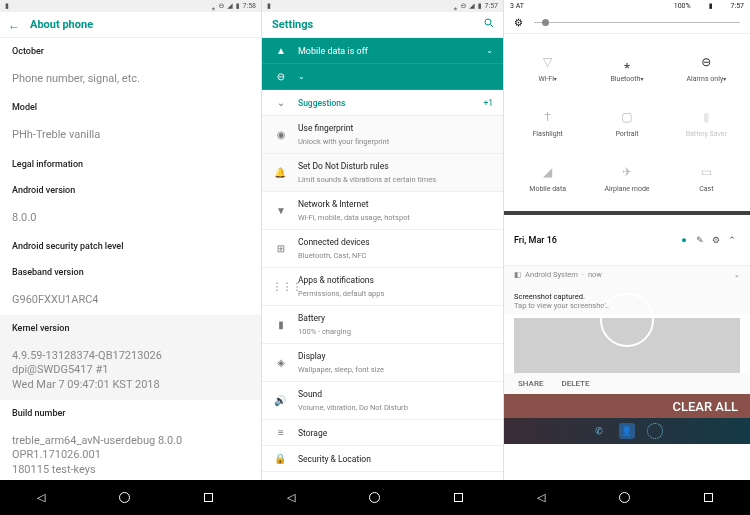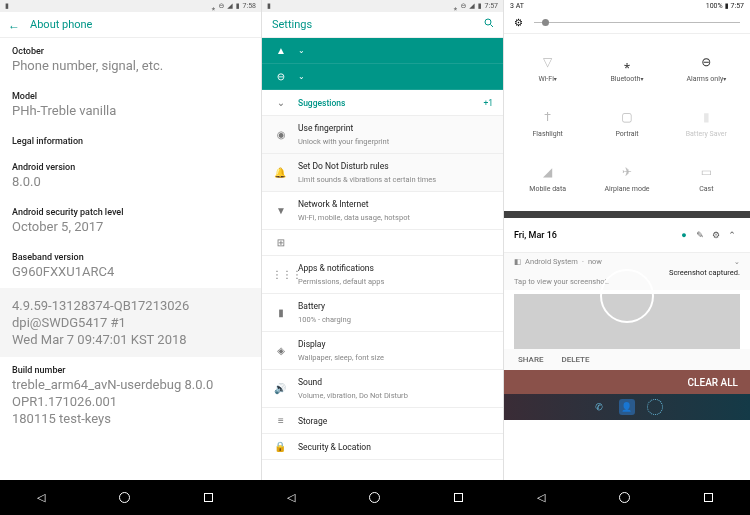--- a/index.html
+++ b/index.html
@@ -4,72 +4,72 @@
 <style>
   * { box-sizing: border-box; margin: 0; padding: 0; }
   body { font-family: Roboto, Arial, sans-serif; background: #fff; width: 750px; height: 515px; overflow: hidden; display: flex; }
   .pane { height: 480px; position: relative; overflow: hidden; background: #fff; }
   .pane1 { width: 261px; }
   .pane2 { width: 243px; border-left: 1px solid #e0e0e0; border-right: 1px solid #e0e0e0; }
   .pane3 { width: 246px; }
   .statusbar { height: 12px; background: #f0f0f0; font-size: 7px; color: #555; display: flex; align-items: center; padding: 0 5px; justify-content: flex-end; gap: 3px; }
   .statusbar .left { margin-right: auto; }
   .appbar { height: 26px; display: flex; align-items: center; padding: 0 8px; background: #fff; font-size: 11px; border-bottom: 1px solid #eee; }
-  .appbar .title { color: #009688; font-weight: 400; margin-left: 10px; text-align: right; }
+  .appbar .title { color: #009688; font-weight: 700; margin-left: 10px; text-align: right; }
   .appbar .back { color: #009688; font-size: 12px; }
   .appbar .spacer { flex: 1; }
   .appbar .search { color: #666; font-size: 12px; }
   .list { font-size: 9px; color: #222; }
   .list .item { padding: 8px 12px; }
   .list .item.h { background: #f5f5f5; }
   .item .t { font-weight: 500; color: #222; font-size: 9px; }
-  .item .s { color: #888; font-size: 13px; margin-top: 2px; line-height: 1.3; }
+  .item .s { color: #888; font-size: 11px; margin-top: 16px; line-height: 1.3; }
 
   .card-teal { background: #009688; color: #fff; }
   .card-teal .row { display: flex; align-items: center; padding: 7px 10px; font-size: 9px; border-bottom: 1px solid rgba(255,255,255,0.1); }
   .card-teal .row .ico { width: 18px; text-align: center; margin-right: 8px; font-size: 10px; }
   .card-teal .row .txt { flex: 1; }
   .card-teal .row .chev { font-size: 8px; }
   .sugg { display: flex; align-items: center; padding: 7px 10px; font-size: 9px; border-bottom: 1px solid #eee; }
   .sugg .ico { width: 18px; text-align: center; margin-right: 8px; color: #777; font-size: 10px; }
   .sugg .txt { flex: 1; }
   .sugg .txt .t { color: #222; font-size: 8.5px; }
   .sugg .txt .s { color: #888; font-size: 7.5px; margin-top: 4px; }
   .sugg.head .txt .t { color: #009688; font-weight: 500; }
   .sugg.head .plus { color: #009688; font-size: 8.5px; margin-left: auto; }
   .settings-list .sugg.bg { background: #fafafa; }
 
   .p3-status { height: 12px; font-size: 7px; display: flex; align-items: center; justify-content: space-between; padding: 0 6px; color: #222; }
-  .p3-status .right { display: flex; gap: 2px; align-items: center; }
+  .p3-status .right { display: flex; gap: 18px; align-items: center; }
   .p3-brightness { height: 22px; display: flex; align-items: center; padding: 0 10px; gap: 8px; border-bottom: 1px solid #eee; }
   .p3-brightness .gear { width: 12px; height: 12px; font-size: 10px; }
   .p3-brightness .slider { flex: 1; height: 1px; background: #bbb; position: relative; }
   .p3-brightness .slider .knob { position: absolute; left: 8px; top: -3px; width: 7px; height: 7px; border-radius: 50%; background: #888; }
 
   .qs-grid { display: grid; grid-template-columns: repeat(3, 1fr); padding: 6px 4px; }
   .qs-tile { display: flex; flex-direction: column; align-items: center; justify-content: center; height: 55px; }
   .qs-tile .ic { height: 18px; display: flex; align-items: center; justify-content: center; font-size: 12px; color: #333; }
   .qs-tile.off .ic { color: #bbb; }
   .qs-tile .lb { font-size: 7px; color: #555; margin-top: 4px; display: flex; align-items: flex-start; gap: 0; }
   .qs-tile .lb .dd { font-size: 6px; }
 
-  .p3-date { display: flex; padding: 12px 10px; border-top: 7px solid #404040; font-size: 9px; }
+  .p3-date { display: flex; padding: 20px 10px; border-top: 4px solid #404040; font-size: 9px; }
   .p3-date .txt { flex: 1; font-weight: 500; }
   .p3-date .ic { width: 16px; text-align: center; font-size: 9px; color: #555; }
   .p3-date .user { color: #009688; }
 
   .notif { padding: 4px 10px; font-size: 7.5px; background: #fafafa; border-top: 1px solid #eee; }
   .notif .nh { color: #888; display: flex; align-items: center; gap: 4px; }
-  .notif .nt { color: #222; margin-top: 2px; text-align: right; }
+  .notif .nt { color: #222; margin-top: 13px; }
   .notif .ns { color: #888; }
   .shot-prev { height: 55px; background: #cfcfcf; margin: 4px 10px 0 10px; position: relative; display:flex; align-items:flex-start; justify-content:center;}
   .shot-prev::before { content:""; width: 50px; height: 50px; border-radius:50%; border:2px solid #fff; margin-top:-25px;}
   .n-actions { display: flex; gap: 18px; padding: 6px 14px; font-size: 8px; color: #666; background: #fafafa; font-weight:500;}
   .clear-row { display: flex; justify-content: flex-end; align-items: center; padding: 0 12px; height: 24px; background: #8a514a; margin-top: 0px; }
-  .clear-row .btn { color: #fff; font-size: 10px; font-weight: 500; }
+  .clear-row .btn { color: #fff; font-size: 13px; font-weight: 500; }
   .app-dock { position: relative; height: 26px; background: linear-gradient(90deg,#3a2c36,#143a47); display: flex; align-items: center; justify-content: center; gap: 12px; }
   .app-dock .ai { width: 16px; height: 16px; display: flex; align-items: center; justify-content: center; border-radius: 3px; font-size: 9px; color: #6bc1e4; }
 
   .navbar-strip { position: absolute; bottom: 0; left: 0; right: 0; height: 35px; background: #000; display: flex; }
   .navbar { flex: 1; display: flex; align-items: center; justify-content: space-around; }
   .navbar .nb { color: #fff; font-size: 11px; }
   .nb-circle { width: 11px; height: 11px; border: 1px solid #fff; border-radius: 50%; }
   .nb-square { width: 9px; height: 9px; border: 1px solid #fff; }
 </style>
 </head>
@@ -100,27 +100,27 @@
       </div>
       <div class="item">
         <div class="t">Legal information</div>
       </div>
       <div class="item">
         <div class="t">Android version</div>
         <div class="s">8.0.0</div>
       </div>
       <div class="item">
         <div class="t">Android security patch level</div>
-        <div class="s">October 5, 2017</div>
       </div>
       <div class="item">
         <div class="t">Baseband version</div>
         <div class="s">G960FXXU1ARC4</div>
       </div>
       <div class="item h">
+        <div class="t">Kernel version</div>
         <div class="s">4.9.59-13128374-QB17213026<br>dpi@SWDG5417 #1<br>Wed Mar 7 09:47:01 KST 2018</div>
       </div>
       <div class="item">
         <div class="t">Build number</div>
         <div class="s">treble_arm64_avN-userdebug 8.0.0 OPR1.171026.001<br>180115 test-keys</div>
       </div>
     </div>
 </div>
 
 <div class="pane pane2">
@@ -139,20 +139,21 @@
     <span class="search">
       <svg width="12" height="12" viewBox="0 0 24 24" fill="none" stroke="#009688" stroke-width="2">
           <circle cx="10" cy="10" r="6"></circle>
           <line x1="15" y1="15" x2="20" y2="20"></line>
         </svg>
     </span>
   </div>
   <div class="card-teal" id="alert-card">
       <div class="row">
         <span class="ico">▲</span>
+        <span class="txt">Mobile data is off</span>
         <span class="chev">⌄</span>
       </div>
       <div class="row">
         <span class="ico">⊖</span>
         <span class="chev">⌄</span>
       </div>
     </div>
   <div class="settings-list" id="settings-list">
       <div class="sugg head">
         <span class="ico">⌄</span>
@@ -175,20 +176,24 @@
       </div>
       <div class="sugg">
         <span class="ico">▼</span>
         <span class="txt">
           <div class="t">Network &amp; Internet</div>
           <div class="s">Wi-Fi, mobile, data usage, hotspot</div>
         </span>
       </div>
       <div class="sugg">
         <span class="ico">⊞</span>
+        <span class="txt">
+          <div class="t">Connected devices</div>
+          <div class="s">Bluetooth, Cast, NFC</div>
+        </span>
       </div>
       <div class="sugg">
         <span class="ico">⋮⋮⋮</span>
         <span class="txt">
           <div class="t">Apps &amp; notifications</div>
           <div class="s">Permissions, default apps</div>
         </span>
       </div>
       <div class="sugg">
         <span class="ico">▮</span>

